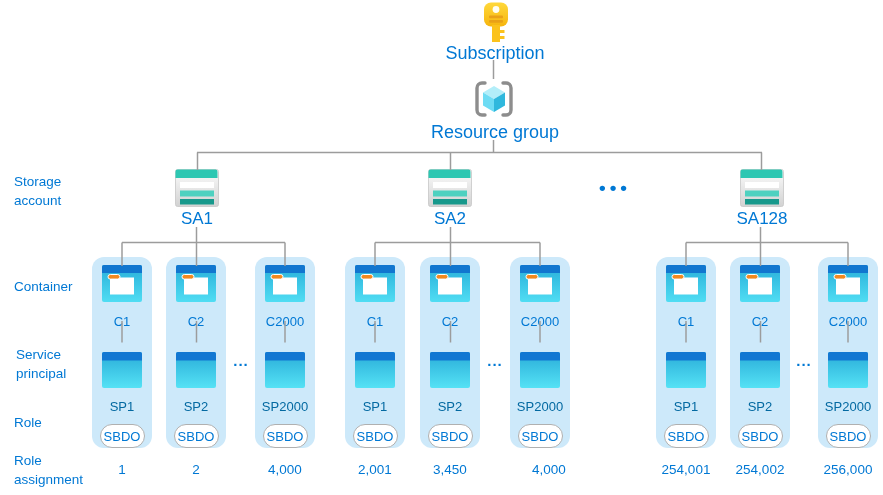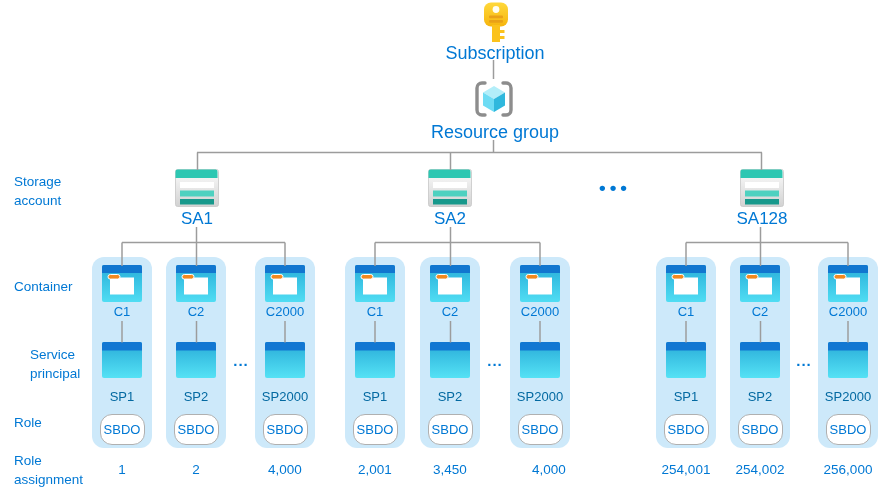--- a/index.html
+++ b/index.html
@@ -10,21 +10,21 @@
   .abs { position:absolute; }
   .blue { color:#0078d4; }
   .center { text-align:center; }
   .top-label { font-size:18px; }
   .sa-label { font-size:17px; z-index:2; }
   .row-label { font-size:13.5px; line-height:19px; width:84px; }
   .icon-wrap { position:absolute; z-index:2; line-height:0; }
   .col { position:absolute; top:257px; width:60px; height:191px; background:#cde9fa;
          border-radius:12px; display:flex; flex-direction:column; align-items:center; z-index:1; }
   .cont-icon { margin-top:8px; line-height:0; }
-  .c-label { margin-top:2px; font-size:13px; height:15px; line-height:15px; color:#0078d4; }
+  .c-label { margin-top:12px; font-size:13px; height:15px; line-height:15px; color:#0078d4; }
   .sp-icon { margin-top:23px; line-height:0; }
   .sp-label { margin-top:11px; font-size:13px; height:15px; line-height:15px; color:#0369a1; }
   .role-box { margin-top:10px; width:45px; height:31px; background:#fff; border:1.5px solid #b0b0b0;
               border-radius:12px; color:#0078d4; font-size:13px; display:flex; align-items:center;
               justify-content:center; z-index:4; }
   .num { position:absolute; top:462px; width:90px; text-align:center; color:#0078d4; font-size:13.5px; }
   .dots-sm { position:absolute; top:352px; width:26px; text-align:center; color:#0078d4;
              font-size:15px; font-weight:bold; letter-spacing:1px; }
   .dots-lg { position:absolute; top:177px; left:592px; width:46px; text-align:center; color:#0078d4;
              font-size:19px; font-weight:bold; letter-spacing:4px; }
@@ -109,21 +109,21 @@
       <path d="M30 5 H33 a5 5 0 0 1 5 5 V32 a5 5 0 0 1 -5 5 H30" fill="none" stroke="#8d8d8d" stroke-width="3.4" stroke-linecap="round"></path>
       <polygon points="21,8 32,14.5 21,21 10,14.5" fill="#b3eef9"></polygon>
       <polygon points="10,14.5 21,21 21,34 10,27.5" fill="#6edcf4"></polygon>
       <polygon points="32,14.5 21,21 21,34 32,27.5" fill="#2fb8dd"></polygon>
     </svg>
   </div>
   <div class="abs blue row-label" style="left:14px; top:172px;">Storage account</div>
 
   <div class="abs blue center top-label" style="left:420px; top:122px; width:150px;">Resource group</div>
   <div class="abs blue row-label" style="left:14px; top:277px;">Container</div>
-  <div class="abs blue row-label" style="left:30px; top:345px;">Service principal</div>
+  <div class="abs blue row-label" style="left:16px; top:345px;">Service principal</div>
   <div class="abs blue row-label" style="left:14px; top:413px;">Role</div>
   <div class="abs blue row-label" style="left:14px; top:451px;">Role assignment</div>
 
   <div class="icon-wrap" style="left:175px; top:169px;">
     <svg width="44" height="38" viewBox="0 0 44 38">
       <rect x="0.5" y="0.5" width="43" height="37" rx="2" fill="url(#gstore)" stroke="#c6c6c6" stroke-width="0.8"></rect>
       <path d="M0.5 2.5 a2 2 0 0 1 2 -2 h38 a2 2 0 0 1 2 2 v6.5 h-42 z" fill="#2dc7b2"></path>
       <rect x="5" y="13" width="34" height="6" fill="#ffffff"></rect>
       <rect x="5" y="21.5" width="34" height="6" fill="#4fd1c0"></rect>
       <rect x="5" y="30" width="34" height="5.5" fill="#17998c"></rect>

